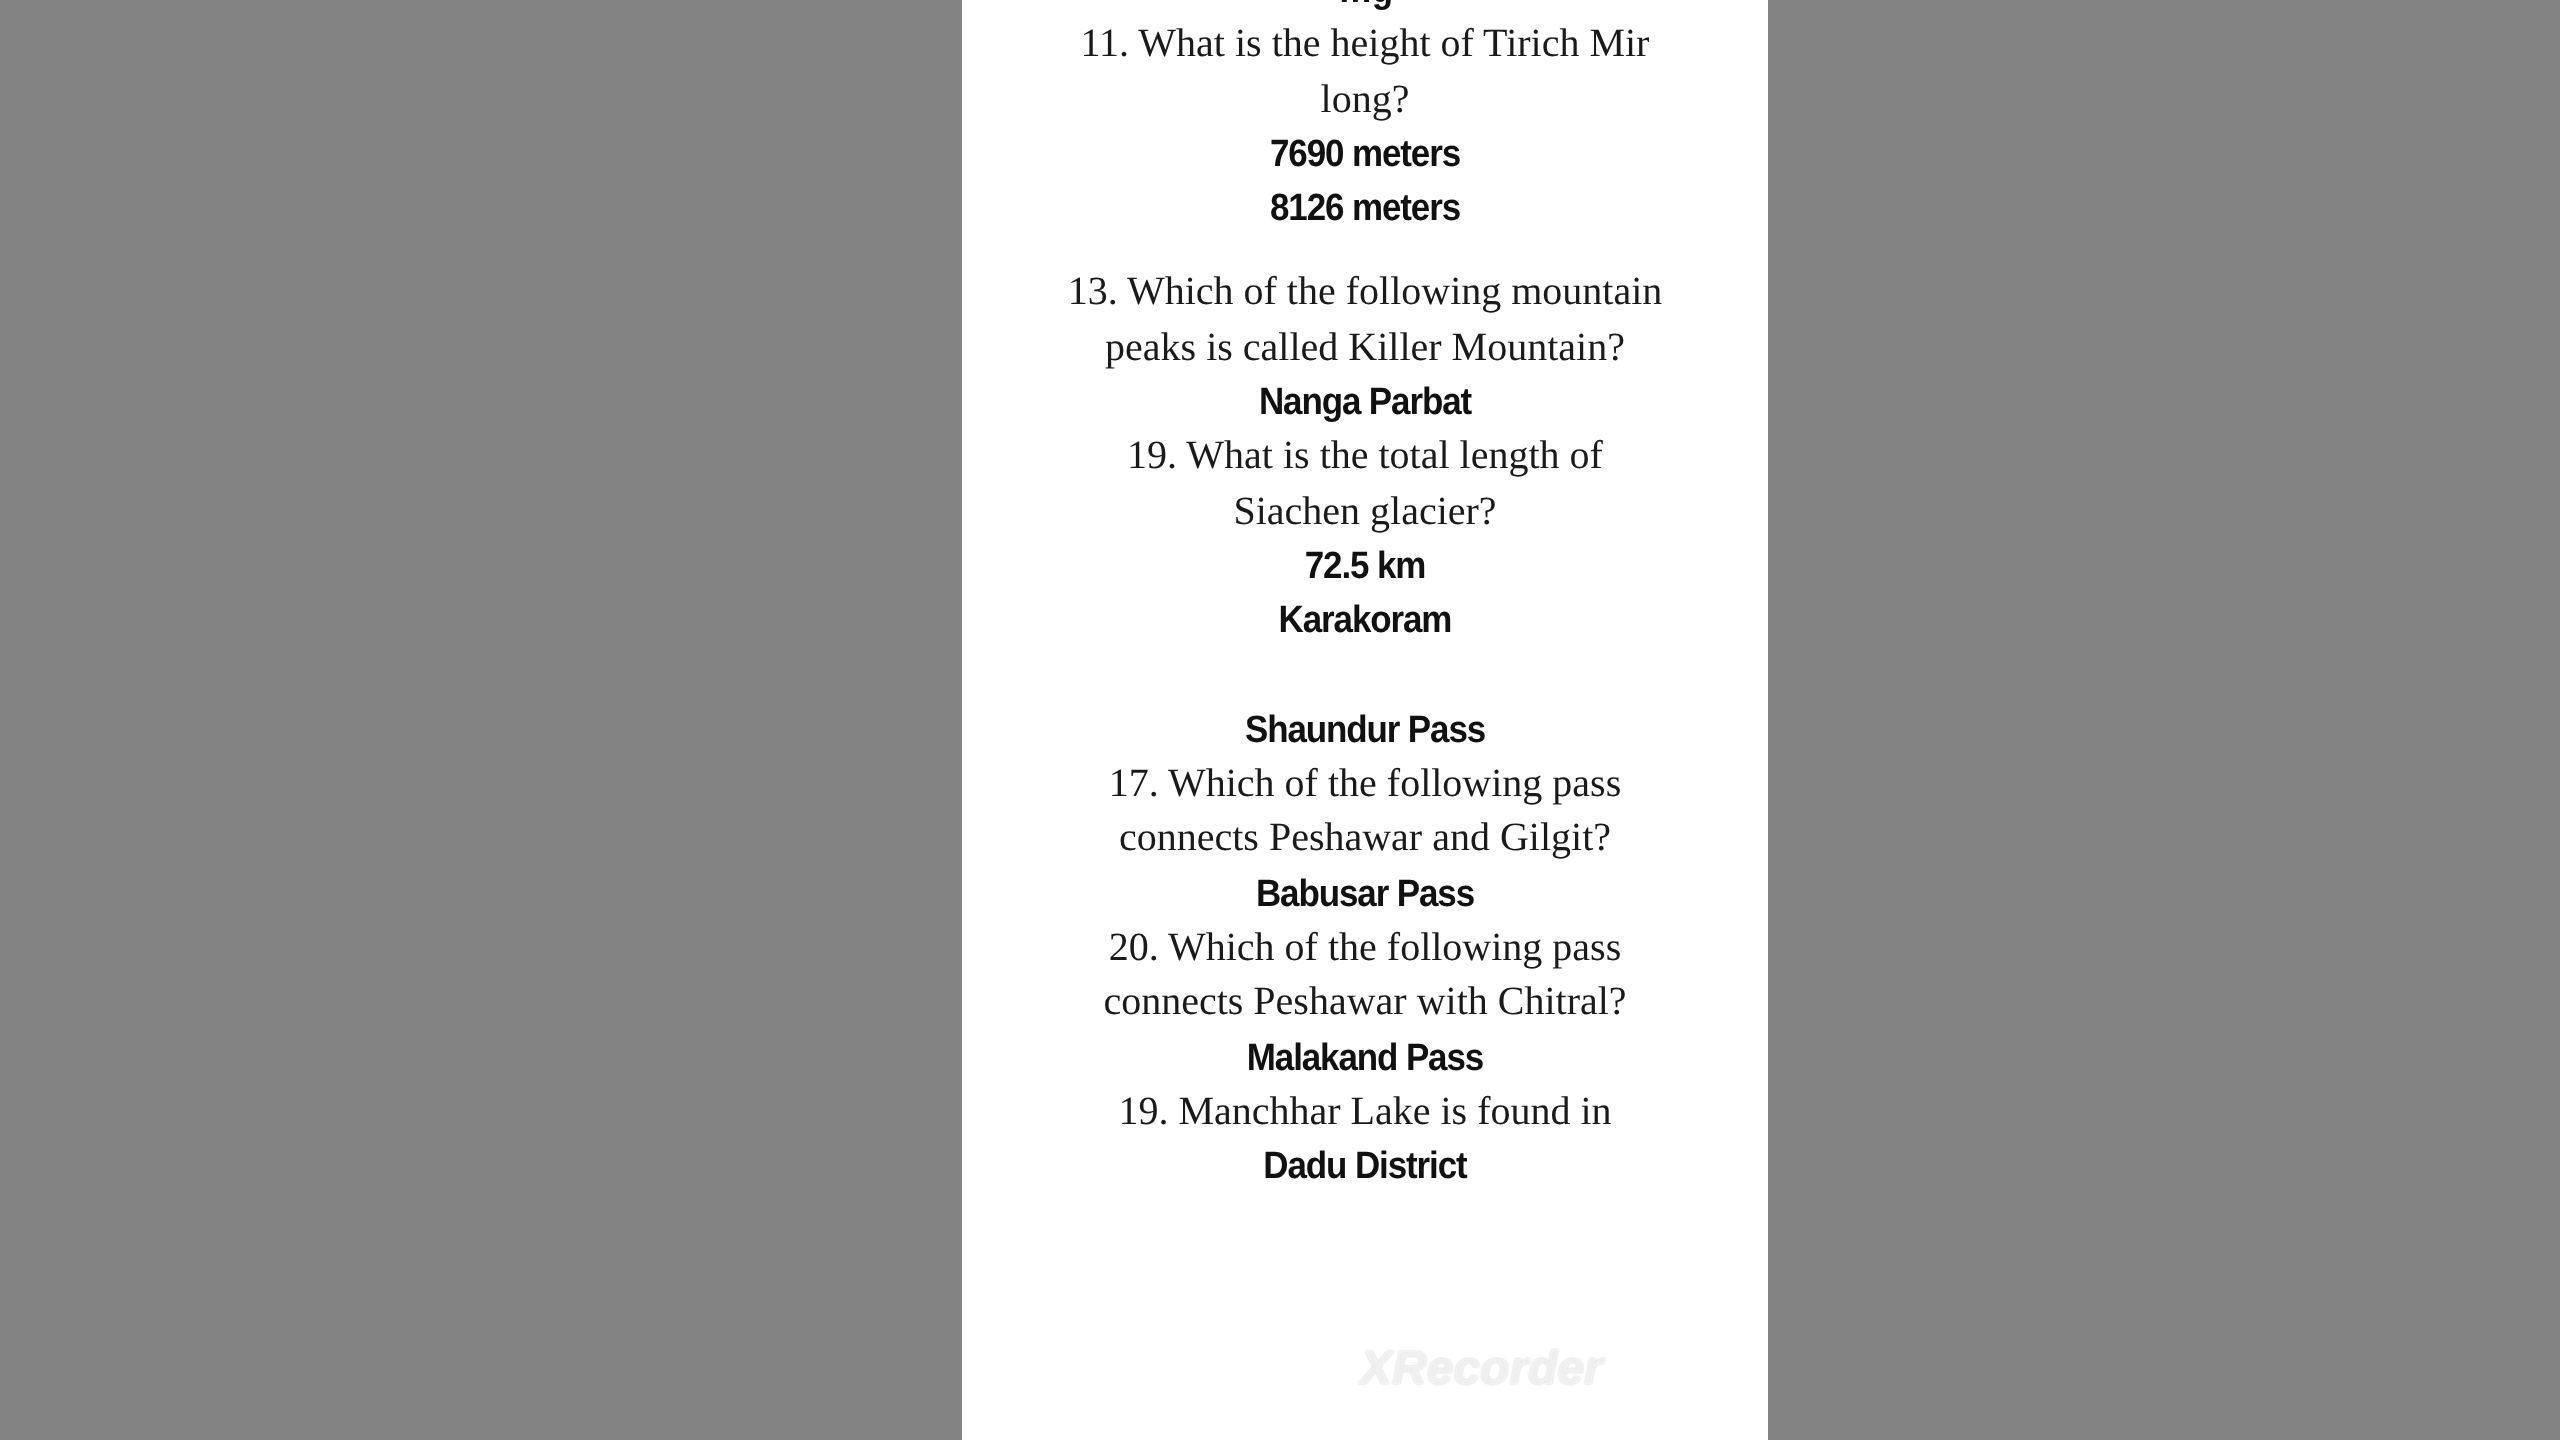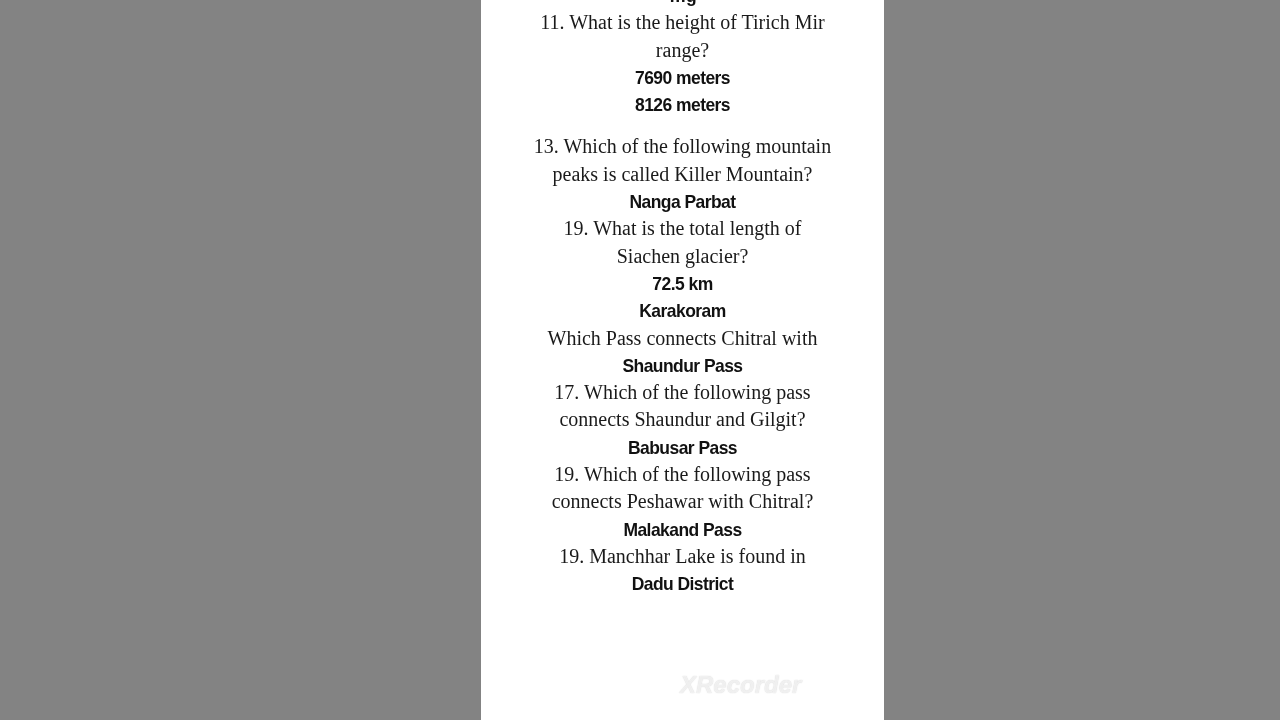--- a/index.html
+++ b/index.html
@@ -37,42 +37,42 @@
     letter-spacing: 0px; pointer-events: none;
   }
 </style>
 </head>
 <body>
 
 <div class="panel">
   <div class="content">
     <div class="a">…g</div>
 
-    <div class="q"><span>11. What is the height of Tirich Mir</span><br><span>range?</span></div>
+    <div class="q"><span>11. What is the height of Tirich Mir</span><br><span>long?</span></div>
     <div class="a">7690 meters</div>
 
     <div class="a">8126 meters</div>
 
     <div class="gap"></div>
 
     <div class="q"><span>13. Which of the following mountain</span><br><span>peaks is called Killer Mountain?</span></div>
     <div class="a">Nanga Parbat</div>
 
     <div class="q"><span>19. What is the total length of</span><br><span>Siachen glacier?</span></div>
     <div class="a">72.5 km</div>
 
     <div class="a">Karakoram</div>
 
-    <div class="q"><span>Which Pass connects Chitral with</span><br></div>
+    <div class="q"><br></div>
     <div class="a">Shaundur Pass</div>
 
-    <div class="q"><span>17. Which of the following pass</span><br><span>connects Shaundur and Gilgit?</span></div>
+    <div class="q"><span>17. Which of the following pass</span><br><span>connects Peshawar and Gilgit?</span></div>
     <div class="a">Babusar Pass</div>
 
-    <div class="q"><span>19. Which of the following pass</span><br><span>connects Peshawar with Chitral?</span></div>
+    <div class="q"><span>20. Which of the following pass</span><br><span>connects Peshawar with Chitral?</span></div>
     <div class="a">Malakand Pass</div>
 
     <div class="q"><span>19. Manchhar Lake is found in</span></div>
     <div class="a">Dadu District</div>
   </div>
 </div>
 
 <div class="watermark">XRecorder</div>
 
 </body></html>

